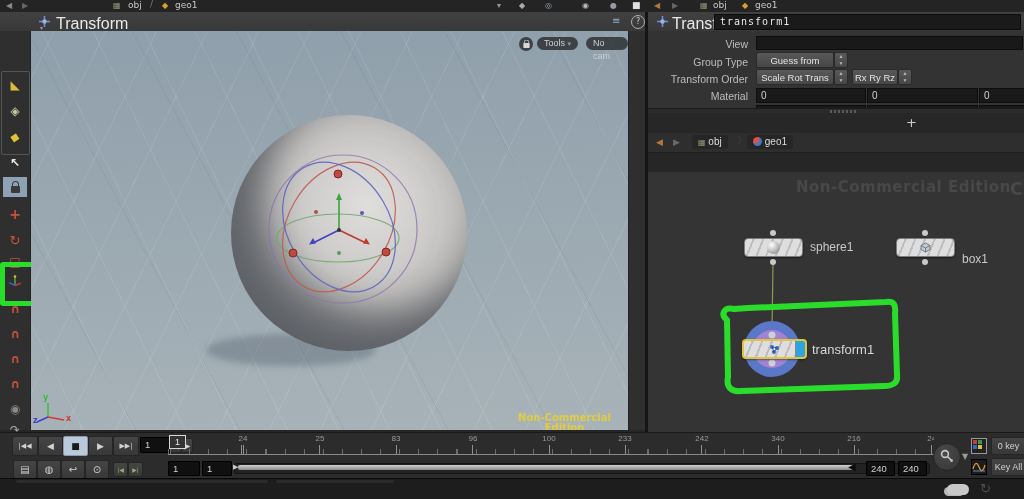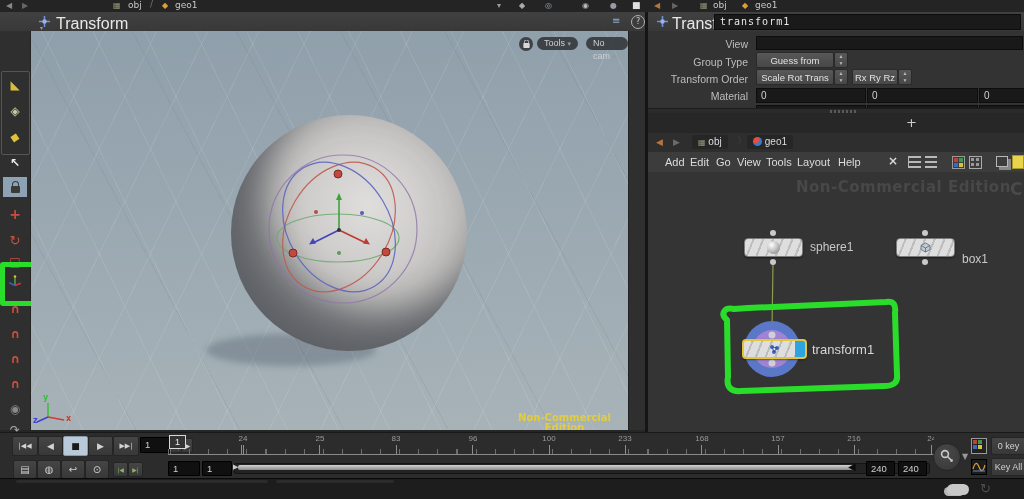--- a/index.html
+++ b/index.html
@@ -240,36 +240,20 @@
     <span class="abs" style="left:44px;top:2px;height:14px;background:#262626;border-radius:2px;padding:0 6px;font-size:10px;line-height:14px;color:#ddd">
       <i style="font-style:normal;color:#9a9a7a;font-size:8px;font-family:'DejaVu Sans',sans-serif">▦</i>
       <span>obj</span>
     </span>
     <i class="ic" style="left:89px;top:3px;font-size:10px;color:#555">〉</i>
     <span class="abs" style="left:99px;top:2px;height:14px;background:#262626;border-radius:2px;padding:0 6px;font-size:10px;line-height:14px;color:#ddd">
       <i style="display:inline-block;width:9px;height:9px;border-radius:50%;background:radial-gradient(circle at 30% 30%,#e05040 0 40%,#3a7ac8 45%),#d8c030;vertical-align:-1px"></i>
       <span>geo1</span>
     </span>
   </div>
-  <div class="abs" style="left:648px;top:152px;width:376px;height:20px;background:#3c3c3c;border-bottom:1px solid #2a2a2a">
-    <span class="mitem" style="left:17px;top:4px">Add</span>
-    <span class="mitem" style="left:42px;top:4px">Edit</span>
-    <span class="mitem" style="left:68px;top:4px">Go</span>
-    <span class="mitem" style="left:89px;top:4px">View</span>
-    <span class="mitem" style="left:118px;top:4px">Tools</span>
-    <span class="mitem" style="left:149px;top:4px">Layout</span>
-    <span class="mitem" style="left:190px;top:4px">Help</span>
-    <i class="ic" style="left:240px;top:3px;font-size:12px;font-weight:bold;color:#d8d8d8">×</i>
-    <span class="abs lines3" style="left:260px;top:4px;width:10px;height:12px;border-left:1px solid #b8b8b8;padding-left:2px"></span>
-    <span class="abs lines3" style="left:277px;top:4px;width:12px;height:12px"></span>
-    <span class="abs grid4" style="left:304px;top:4px;width:11px;height:11px"></span>
-    <span class="abs" style="left:321px;top:4px;width:11px;height:11px;border:1px solid #aaa;background:linear-gradient(#999,#999) 1px 1px/3px 3px no-repeat,linear-gradient(#999,#999) 6px 1px/3px 3px no-repeat,linear-gradient(#999,#999) 1px 6px/3px 3px no-repeat,linear-gradient(#999,#999) 6px 6px/3px 3px no-repeat"></span>
-    <span class="abs" style="left:348px;top:4px;width:10px;height:9px;border:1px solid #b8b8b8;box-shadow:3px 3px 0 #888"></span>
-    <span class="abs" style="left:364px;top:3px;width:10px;height:12px;background:#e8d44d;border:1px solid #a89828"></span>
-  </div>
 
   <div class="abs" style="left:648px;top:172px;width:376px;height:260px;background:#343434;overflow:hidden">
     <span class="ic" style="left:148px;top:8px;font-size:15px;font-weight:600;color:#484848;letter-spacing:.5px">Non-Commercial Edition</span>
     <span class="ic" style="left:362px;top:9px;font-size:17px;font-weight:bold;color:#4a4a4a">C</span>
 
     <svg class="abs" style="left:0;top:0" width="376" height="260" viewBox="0 0 376 260">
       <path d="M125 91L124 158" stroke="#8f9a4f" stroke-width="1.2" fill="none"></path>
       <circle cx="124" cy="177" r="28" fill="#5b77c8"></circle>
       <circle cx="124" cy="177" r="19" fill="#a083d4"></circle>
       <circle cx="124" cy="163" r="3.5" fill="#ccd0d8"></circle>
@@ -322,22 +306,22 @@
 
     <div class="abs" style="left:168px;top:0;width:766px;height:21px;border-bottom:1px solid #8a8a8a;overflow:hidden">
       <div class="abs" style="left:0;right:0;bottom:0;height:5px;background:repeating-linear-gradient(90deg,#6e6e6e 0 1px,transparent 1px 19.1px);background-position-x:2px"></div>
       <div class="abs" style="left:0;right:0;bottom:0;height:9px;background:repeating-linear-gradient(90deg,#8f8f8f 0 1px,transparent 1px 76.4px);background-position-x:75px"></div>
       <span class="tick" style="left:75px">24</span>
       <span class="tick" style="left:152px">25</span>
       <span class="tick" style="left:228px">83</span>
       <span class="tick" style="left:305px">96</span>
       <span class="tick" style="left:381px">100</span>
       <span class="tick" style="left:457px">233</span>
-      <span class="tick" style="left:534px">168</span>
-      <span class="tick" style="left:610px">157</span>
+      <span class="tick" style="left:534px">242</span>
+      <span class="tick" style="left:610px">340</span>
       <span class="tick" style="left:686px">216</span>
       <span class="tick" style="left:766px">240</span>
       <span class="abs" style="left:1px;top:2px;width:15px;height:12px;border:1px solid #d8d8d8;background:#333;font-size:9px;line-height:12px;text-align:center;color:#eee">1</span>
     </div>
 
     <span class="pbtn" style="left:13px;top:27px;width:22px;height:17px;font-size:10px;line-height:17px">▤</span>
     <span class="pbtn" style="left:37px;top:27px;width:22px;height:17px;font-size:10px;line-height:17px">◍</span>
     <span class="pbtn" style="left:61px;top:27px;width:22px;height:17px;font-size:10px;line-height:17px">↩</span>
     <span class="pbtn" style="left:85px;top:27px;width:22px;height:17px;font-size:10px;line-height:17px">⊙</span>
     <span class="pbtn" style="left:113px;top:29px;width:13px;height:13px;font-size:6px;line-height:13px;color:#8fae6a">|◀</span>

